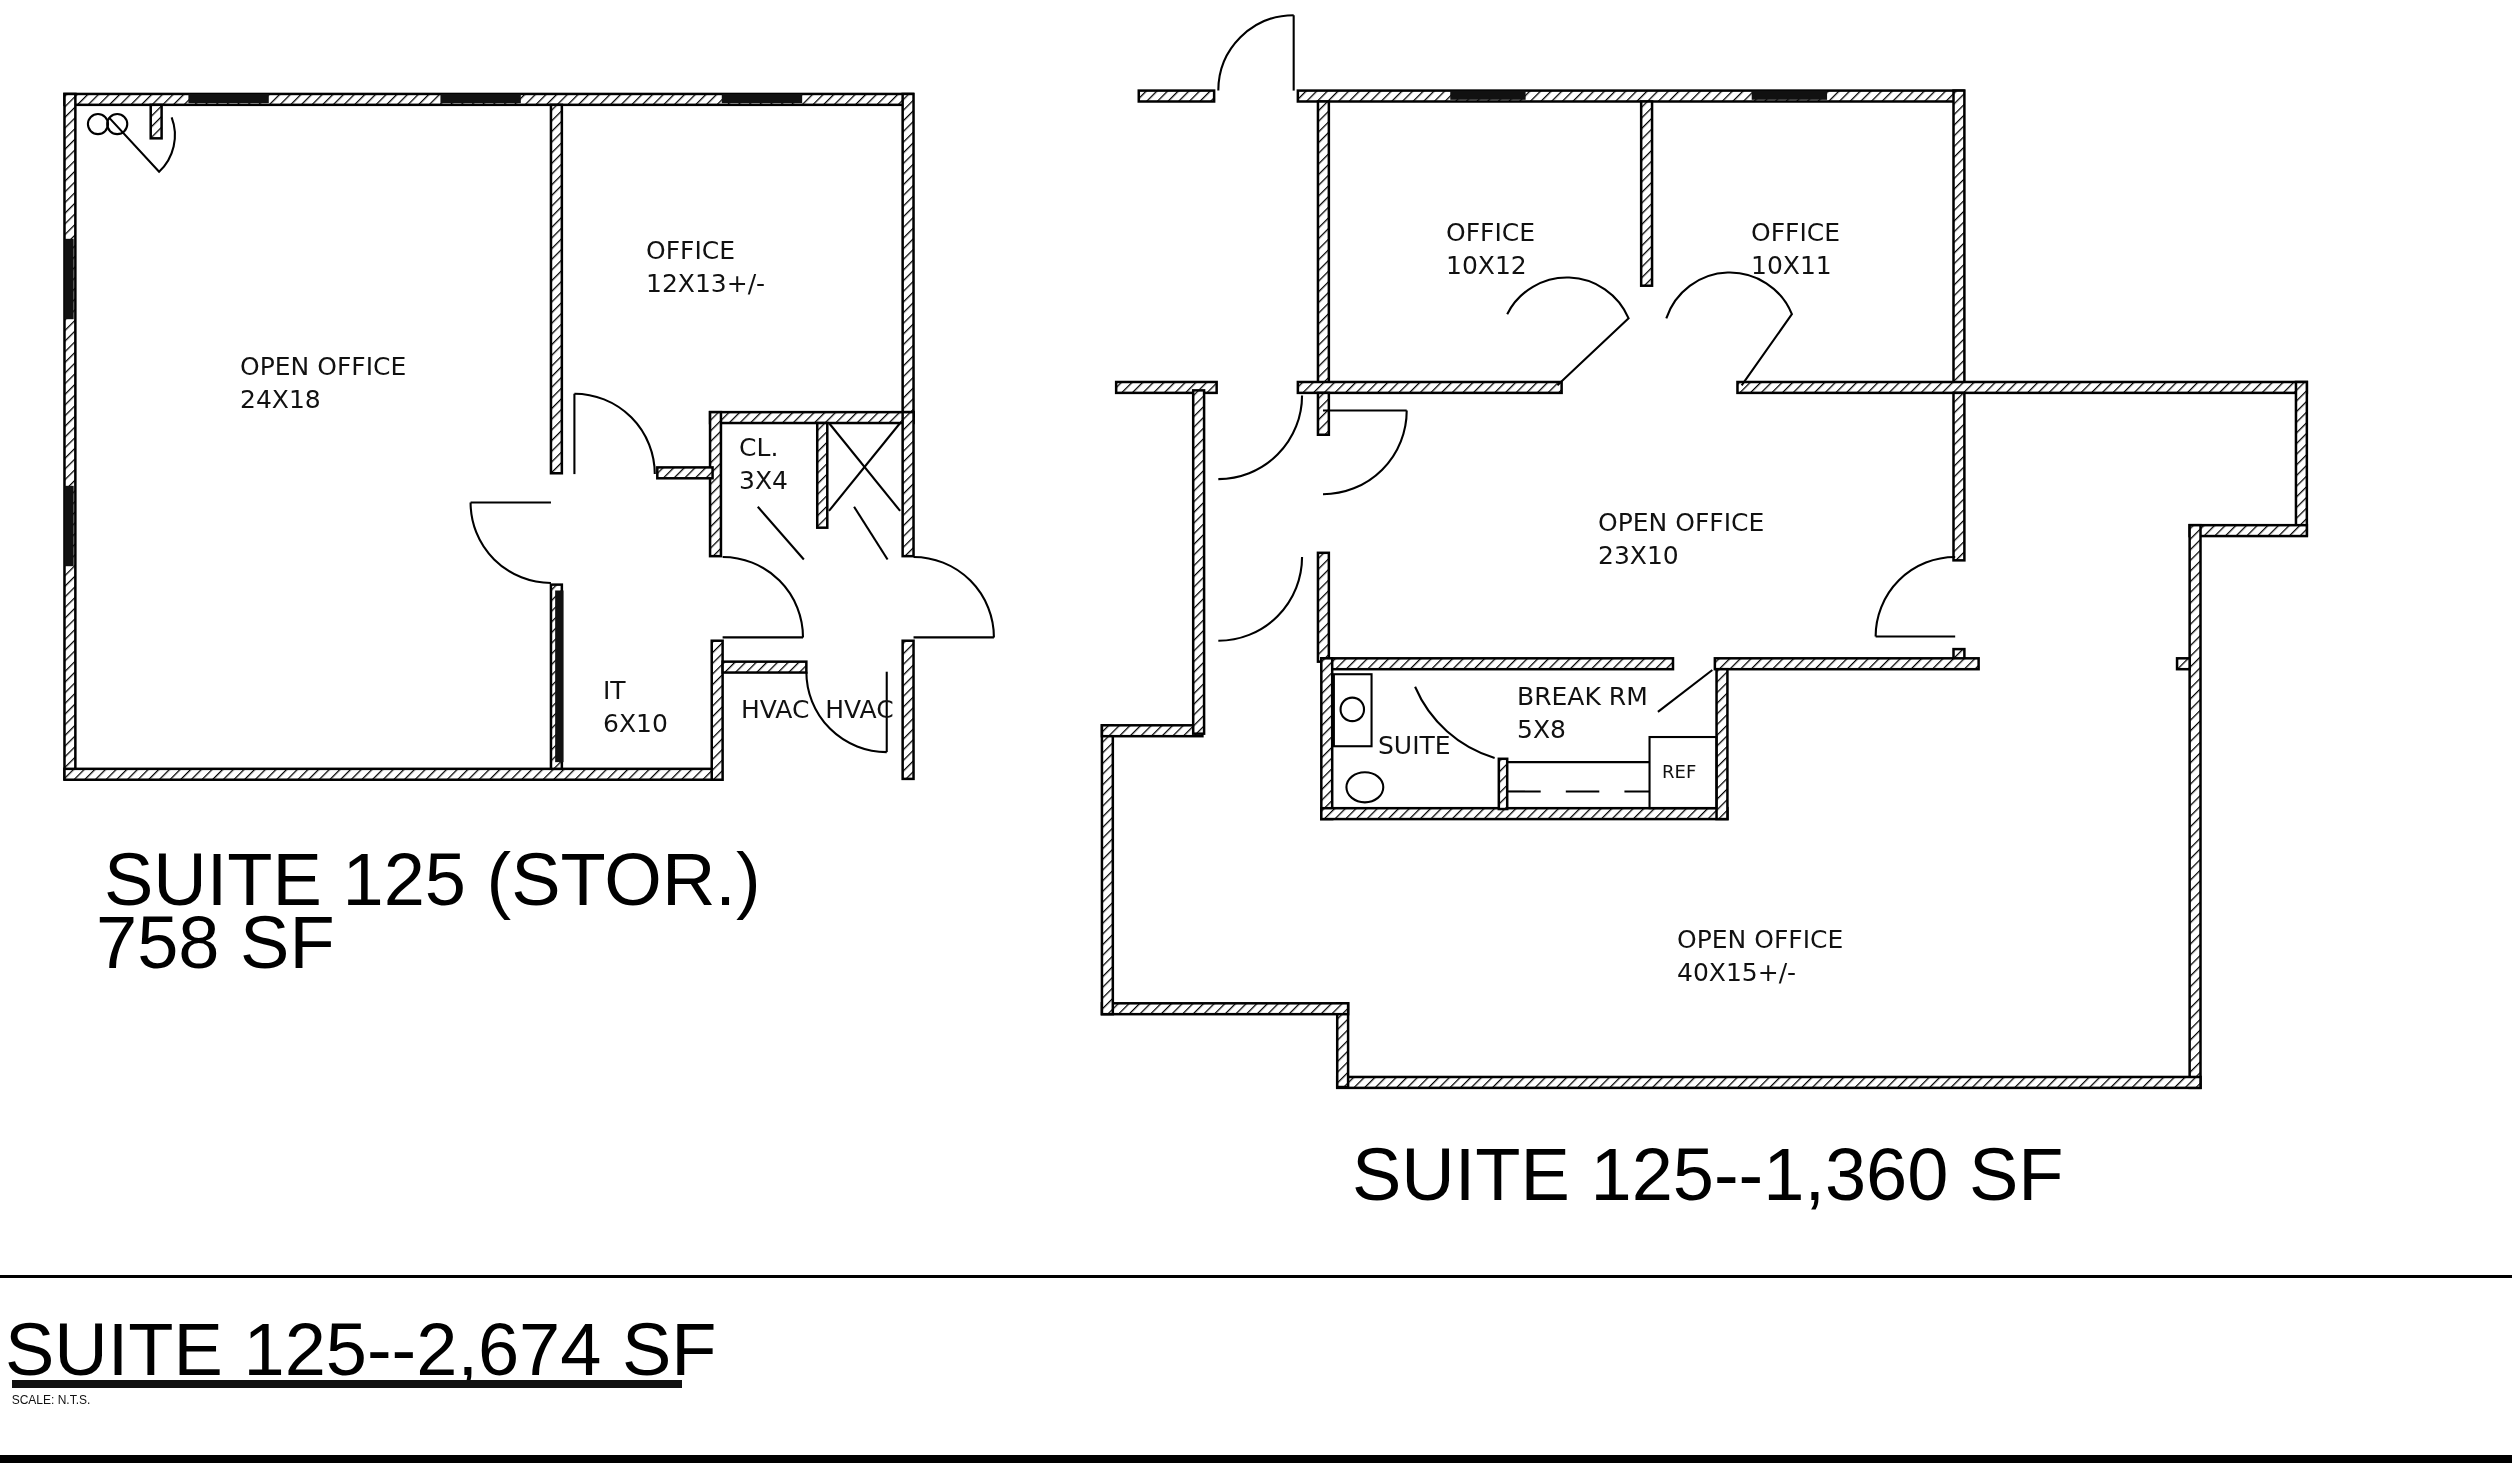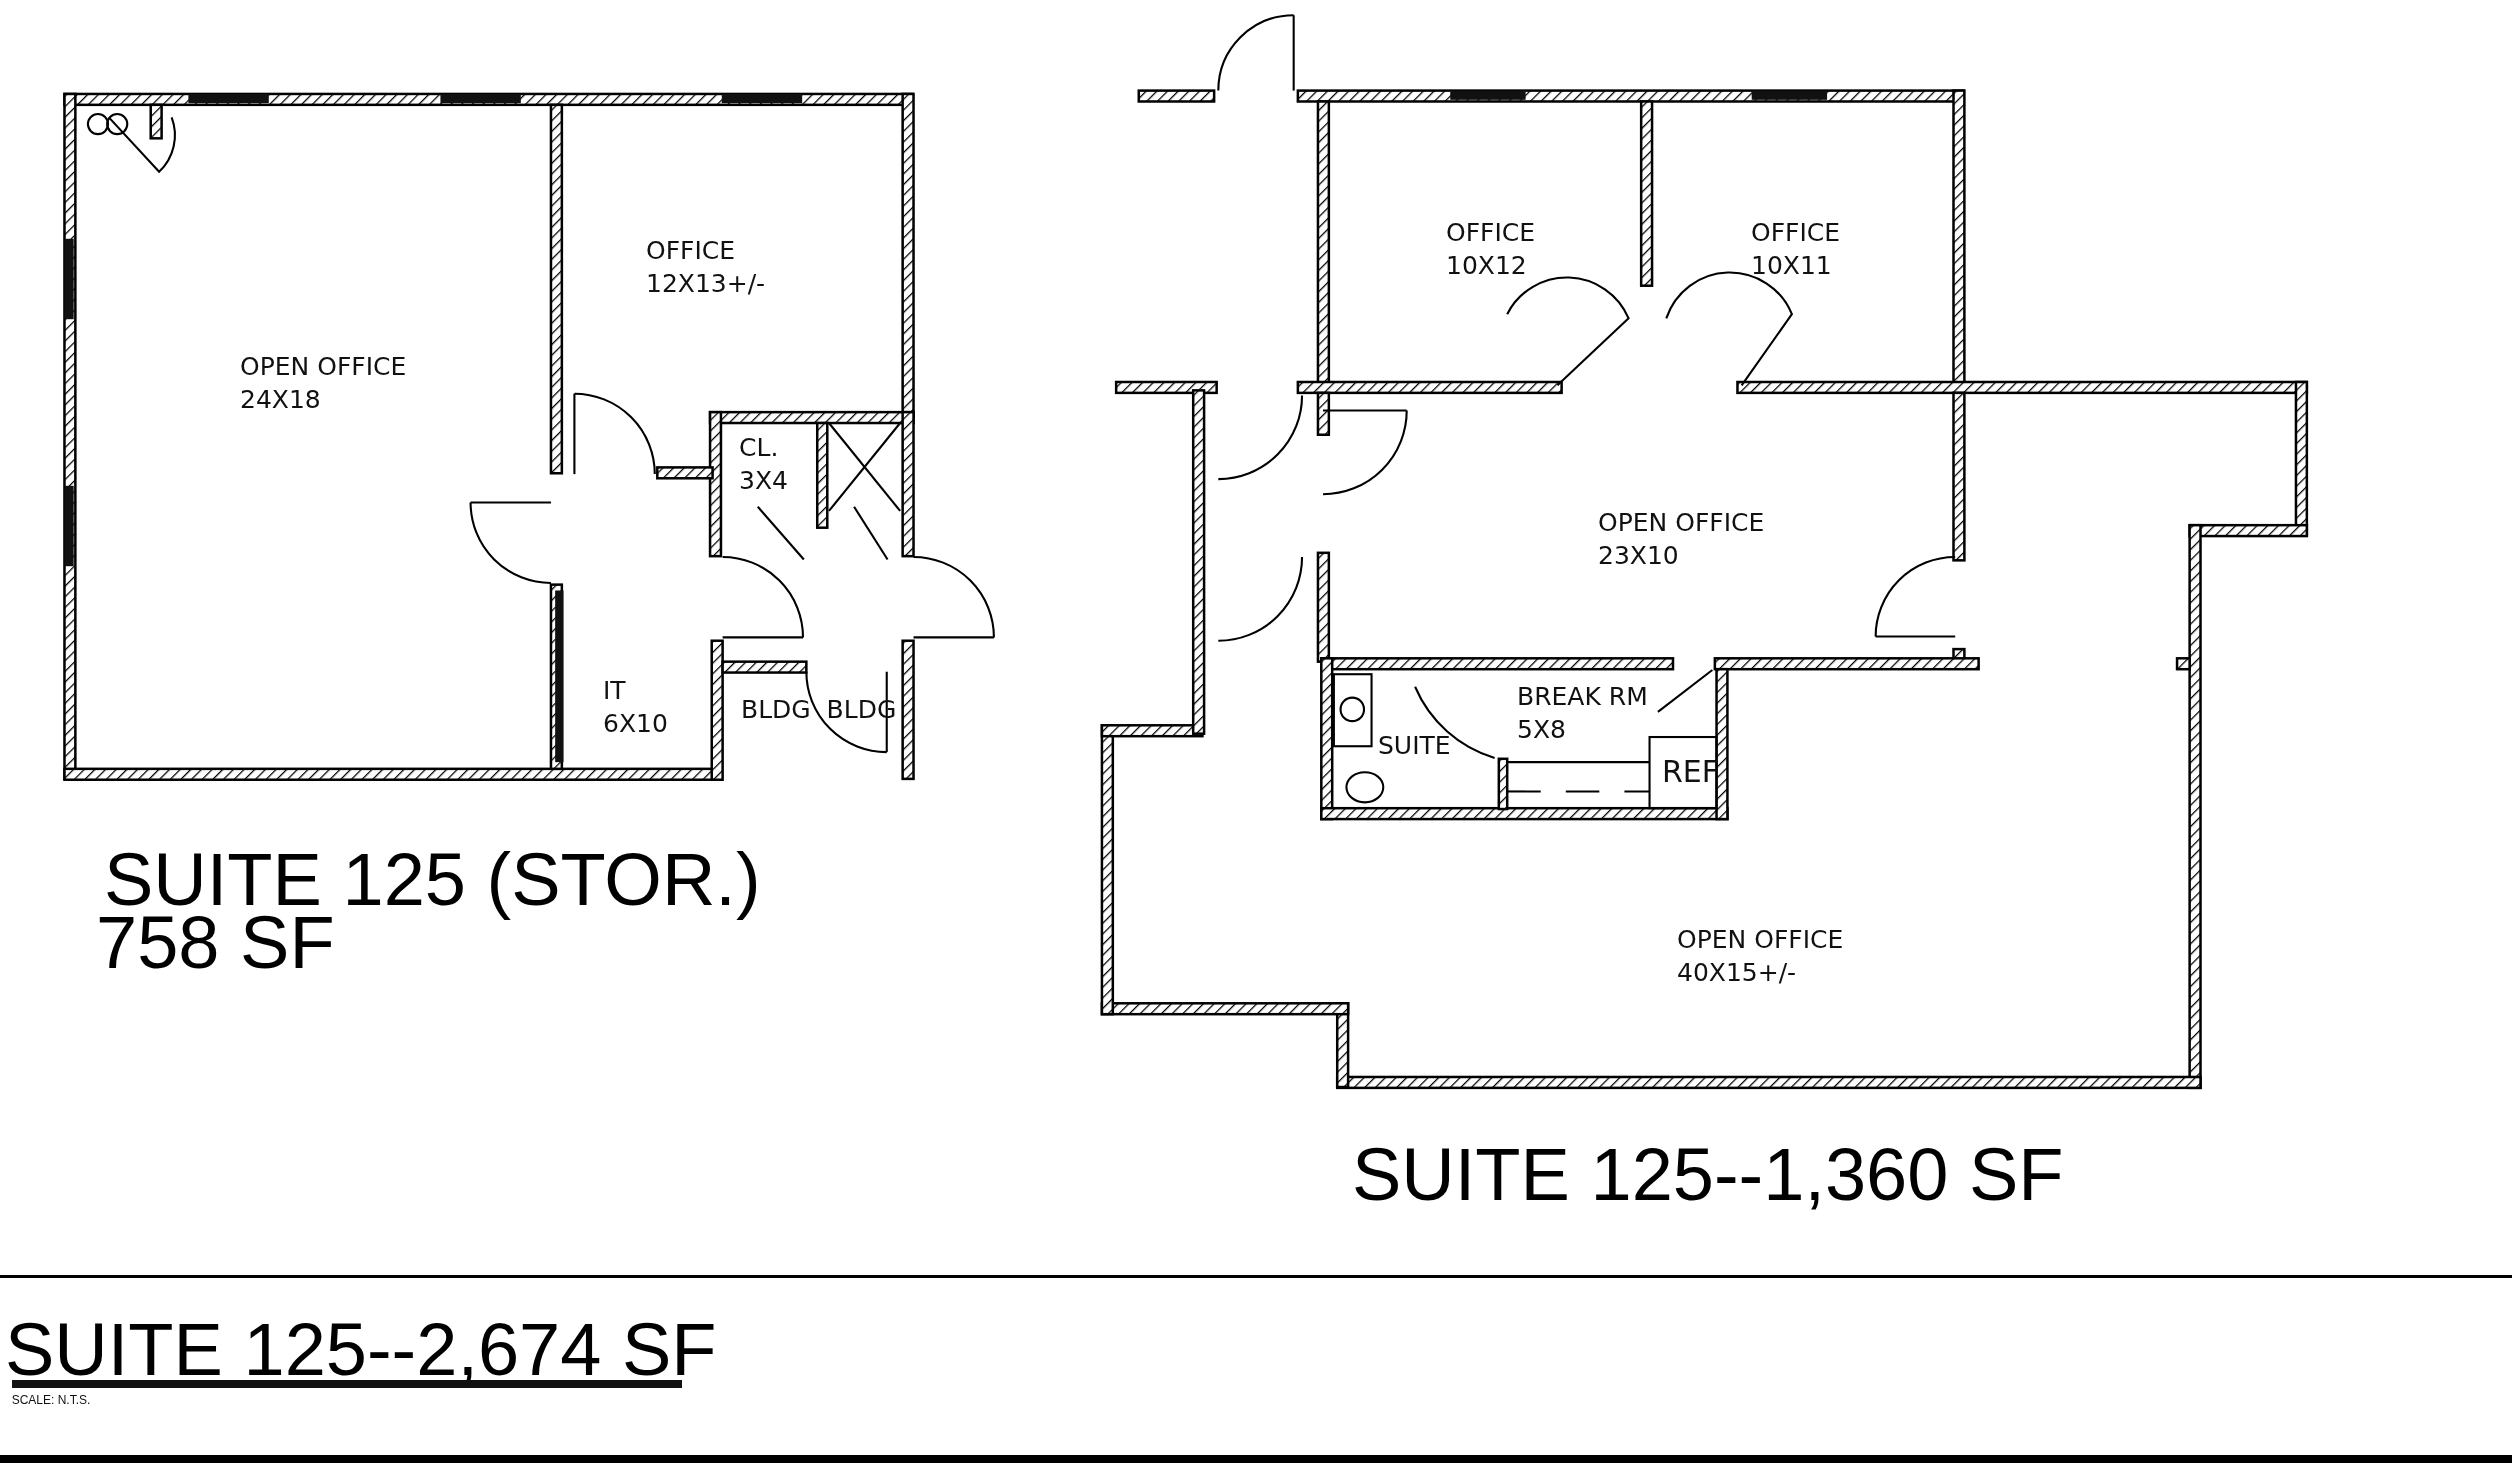--- a/index.html
+++ b/index.html
@@ -134,28 +134,28 @@
     <rect x="1970" y="880" width="80" height="85"></rect>
     <line x1="1800" y1="910" x2="1970" y2="910"></line>
     <line x1="1800" y1="945" x2="1970" y2="945" stroke-dasharray="40 30"></line>
   </g>
 </svg>
 
 <div class="lbl" style="left:240px;top:350px"><div>OPEN OFFICE</div><div>24X18</div></div>
 <div class="lbl" style="left:646px;top:234px"><div>OFFICE</div><div>12X13+/-</div></div>
 <div class="lbl" style="left:739px;top:431px"><div>CL.</div><div>3X4</div></div>
 <div class="lbl" style="left:603px;top:674px"><div>IT</div><div>6X10</div></div>
-<div class="lbl" style="left:741px;top:693px"><div>BLDG  BLDG</div></div>
+<div class="lbl" style="left:741px;top:693px"><div>HVAC  HVAC</div></div>
 
 <div class="lbl" style="left:1446px;top:216px"><div>OFFICE</div><div>10X12</div></div>
 <div class="lbl" style="left:1751px;top:216px"><div>OFFICE</div><div>10X11</div></div>
 <div class="lbl" style="left:1598px;top:506px"><div>OPEN OFFICE</div><div>23X10</div></div>
 <div class="lbl" style="left:1517px;top:680px"><div>BREAK RM</div><div>5X8</div></div>
 <div class="lbl" style="left:1378px;top:729px"><div>SUITE</div></div>
-<div class="lbl" style="left:1662px;top:755px;font-size:30px"><div>REF</div></div>
+<div class="lbl" style="left:1662px;top:755px;font-size:18px"><div>REF</div></div>
 <div class="lbl" style="left:1677px;top:923px"><div>OPEN OFFICE</div><div>40X15+/-</div></div>
 
 <div class="big" style="left:104px;top:846px">SUITE 125 (STOR.)</div>
 <div class="big" style="left:96px;top:909px">758 SF</div>
 <div class="big" style="left:1352px;top:1141px">SUITE 125--1,360 SF</div>
 
 <div class="rule" style="top:1275px;height:3.3px"></div>
 <div class="big" style="left:5px;top:1316px">SUITE 125--2,674 SF</div>
 <div style="position:absolute;left:11.7px;top:1380px;width:670px;height:8.4px;background:#111"></div>
 <div class="scale" style="left:11.7px;top:1393px">SCALE:  N.T.S.</div>

